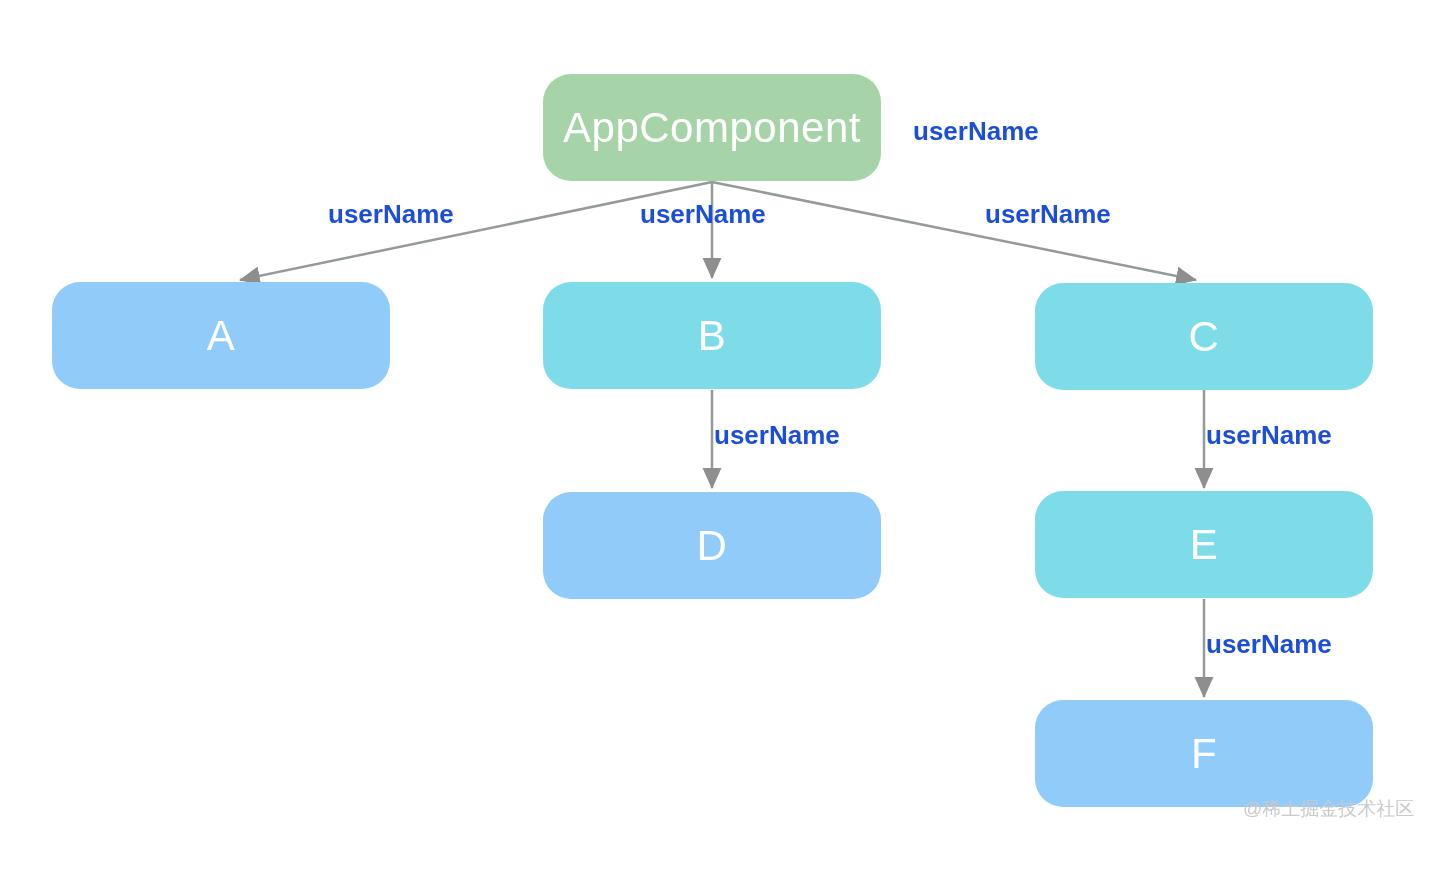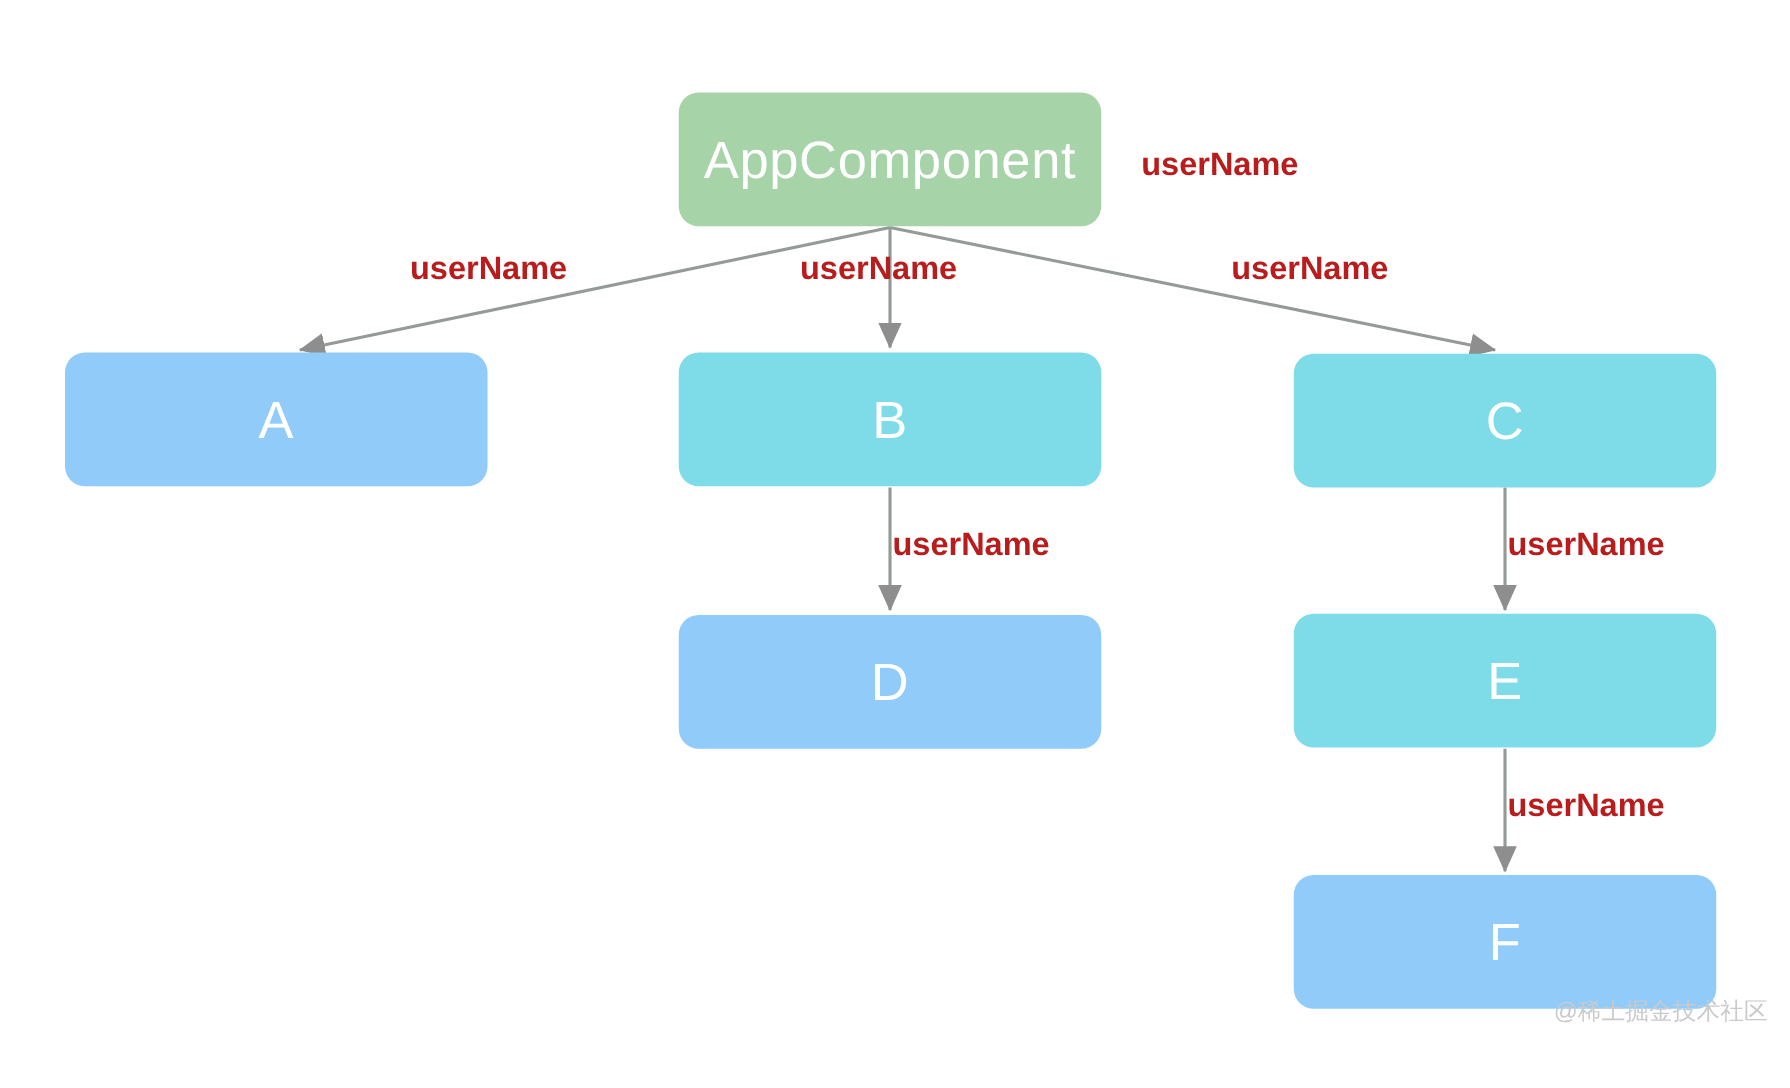--- a/index.html
+++ b/index.html
@@ -19,21 +19,21 @@
     position: absolute;
     left: 0;
     top: 0;
     width: 1432px;
     height: 870px;
   }
   .node {
     position: absolute;
     width: 338px;
     height: 107px;
-    border-radius: 16px;
+    border-radius: 28px;
     display: flex;
     align-items: center;
     justify-content: center;
     color: #ffffff;
     font-size: 42px;
     font-weight: 400;
     letter-spacing: 0.5px;
   }
   .node-green { background: #A6D3A7; }
   .node-teal  { background: #7EDCE8; }
@@ -42,21 +42,21 @@
   .node-app { left: 543px; top: 74px;  }
   .node-a   { left: 52px;  top: 282px; }
   .node-b   { left: 543px; top: 282px; }
   .node-c   { left: 1035px;top: 283px; }
   .node-d   { left: 543px; top: 492px; }
   .node-e   { left: 1035px;top: 491px; }
   .node-f   { left: 1035px;top: 700px; }
 
   .edge-label {
     position: absolute;
-    color: #b91c1c;
+    color: #1d4ed8;
     font-size: 26px;
     font-weight: 700;
     white-space: nowrap;
     line-height: 30px;
   }
   .lbl-root   { left: 913px;  top: 116px; }
   .lbl-edge-a { left: 328px;  top: 199px; }
   .lbl-edge-b { left: 640px;  top: 199px; }
   .lbl-edge-c { left: 985px;  top: 199px; }
   .lbl-edge-d { left: 714px;  top: 420px; }

